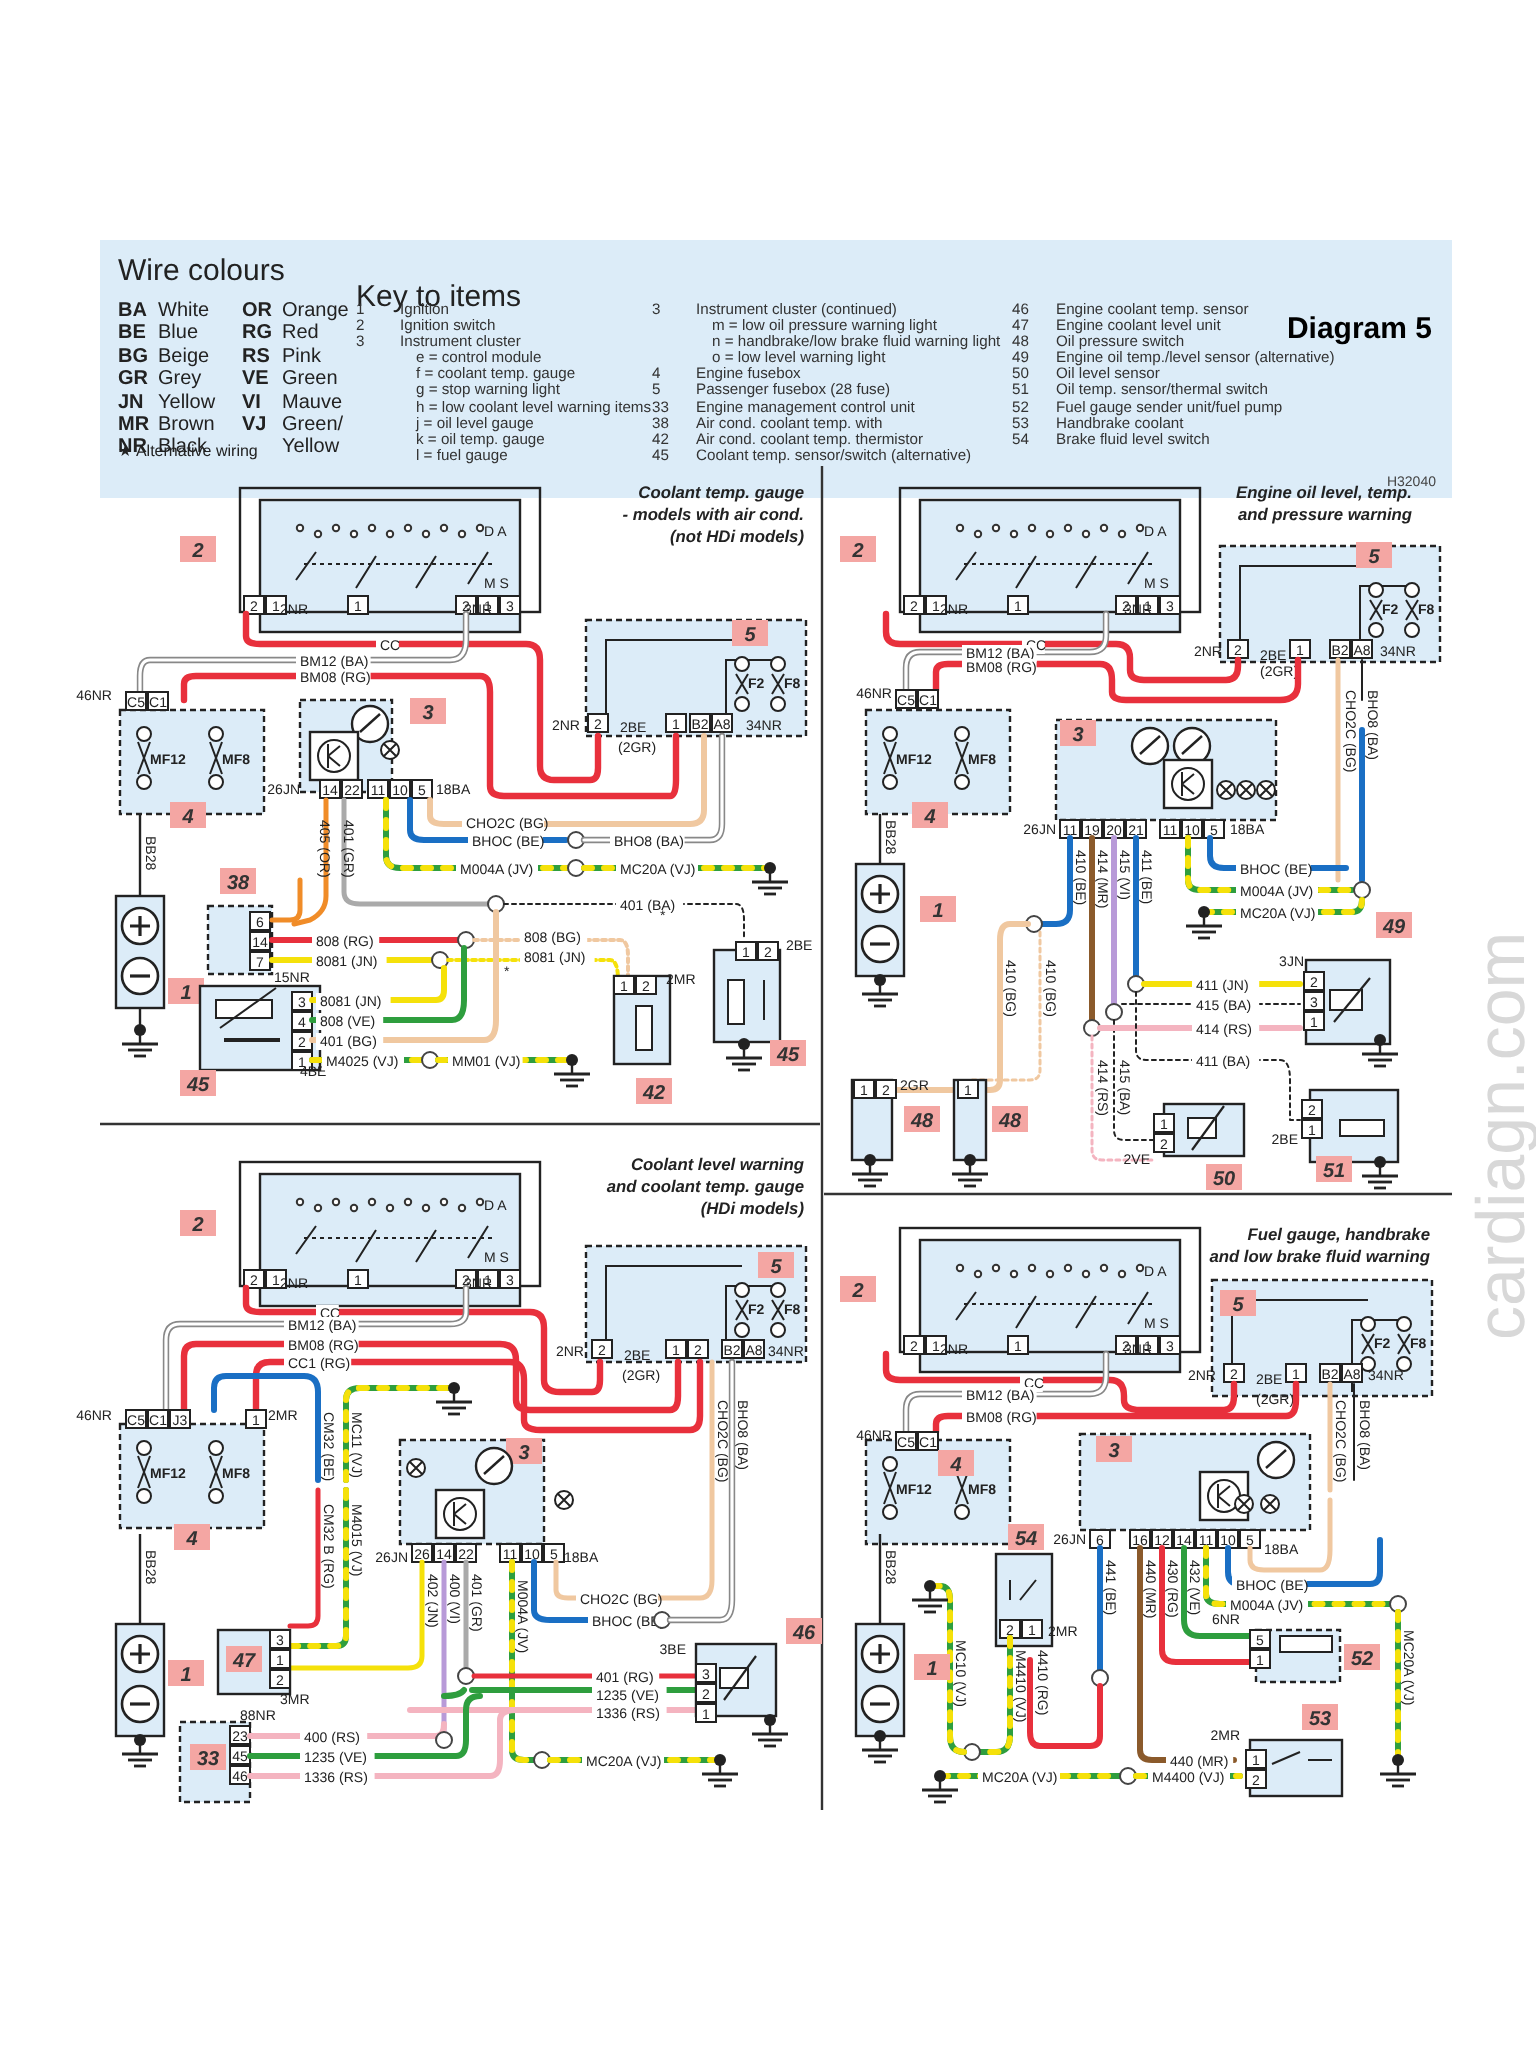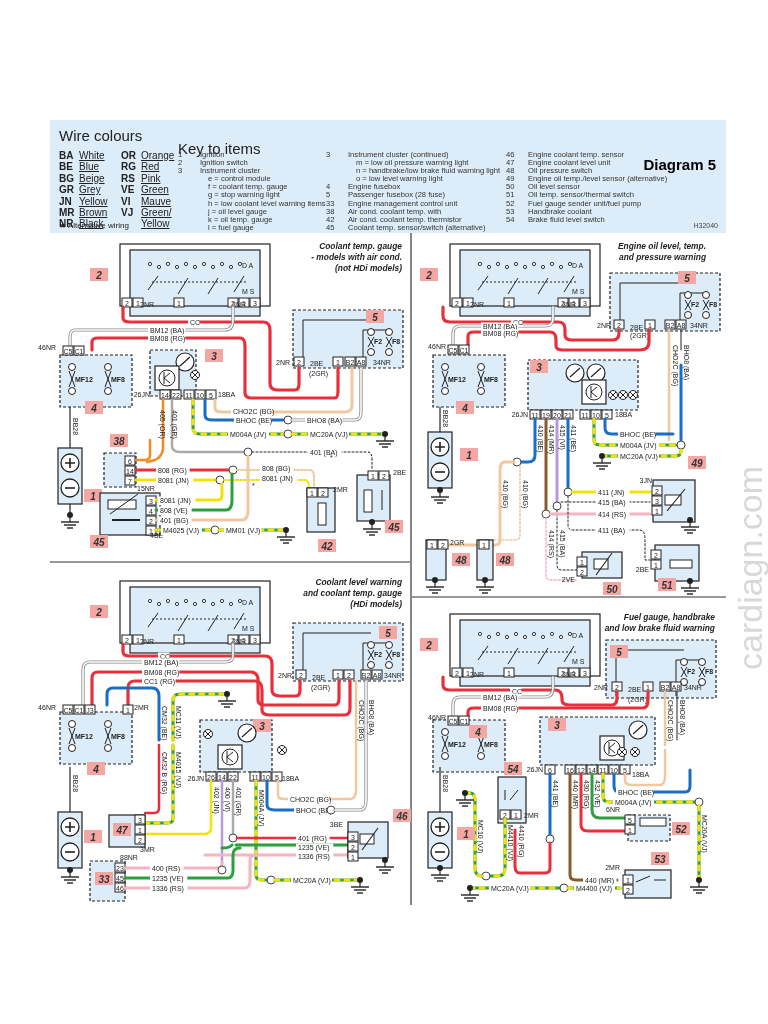--- a/index.html
+++ b/index.html
@@ -1,25 +1,25 @@
 <!DOCTYPE html>
 <html><head>
 <meta charset="utf-8">
 <style>
   html, body { margin:0; padding:0; background:#ffffff; }
   body { width:768px; height:1024px; position:relative; overflow:hidden; font-family:"Liberation Sans", sans-serif; color:#222; }
-  .header { position:absolute; left:50px; top:120px; width:676px; height:113px; background:#dcecf8; }
+  .header { position:absolute; left:50px; top:120px; width:676px; height:129px; background:#dcecf8; }
   .wc-title, .key-title { position:absolute; font-size:15px; color:#222; }
   .wc-title { left:9px; top:7px; }
   .key-title { left:128px; top:20px; }
   .diag-title { position:absolute; right:10px; top:8px; font-size:15px; font-weight:bold; color:#000000;margin-top:28px; }
   .wc-grid { position:absolute; left:9px; top:30px; font-size:10px; line-height:11.4px; }
   .wc-row { display:flex; }
   .wc-code { width:20px; font-weight:bold; }
-  .wc-name { width:42px;text-decoration:underline; }
+  .wc-name { width:42px; }
   .wc-note { position:absolute; left:9px; top:101px; font-size:8px; }
   .key-col { position:absolute; top:31px; font-size:7.6px; line-height:8.1px; color:#333; }
   .key-row { display:flex; white-space:nowrap; }
   .key-num { width:22px; }
   .key-sub { padding-left:8px; }
   .hcode { position:absolute; right:8px; bottom:4px; font-size:7px; color:#444; }
   svg.diagram { position:absolute; left:0; top:0; }
   .lbl { font-family:"Liberation Sans", sans-serif; font-size:7px; fill:#222; }
   .ttl { font-family:"Liberation Sans", sans-serif; font-size:8.4px; font-style:italic; font-weight:bold; fill:#222; }
   .tag { font-family:"Liberation Sans", sans-serif; font-size:10px; font-style:italic; font-weight:bold; fill:#333; }

